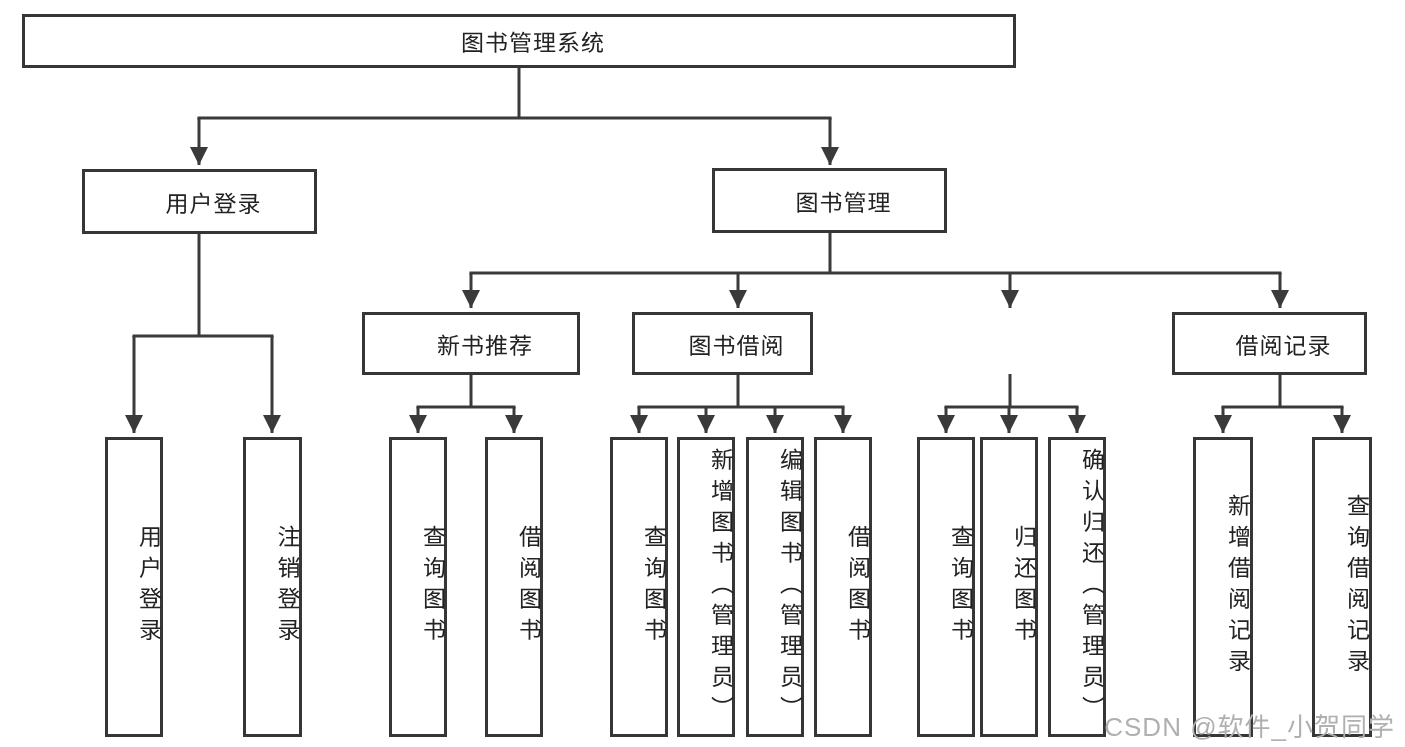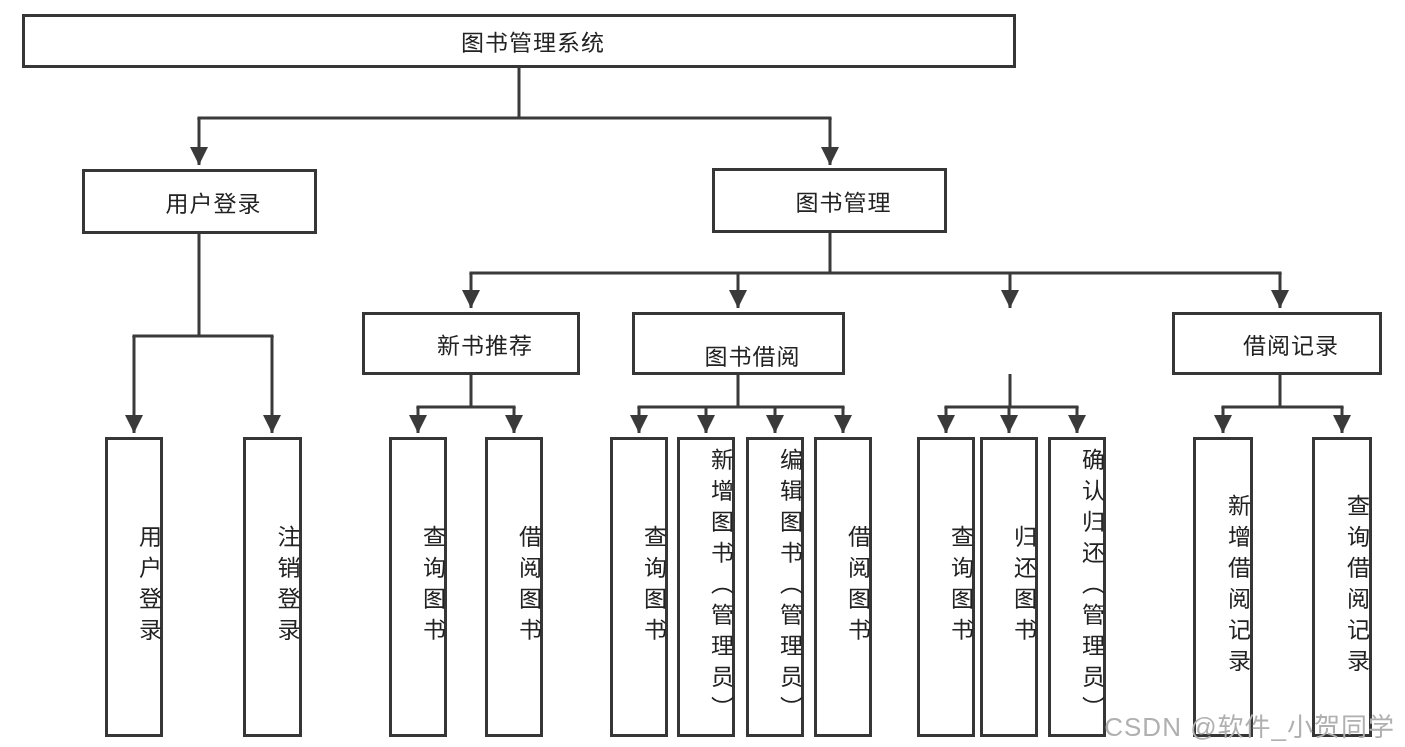--- a/index.html
+++ b/index.html
@@ -116,24 +116,24 @@
   <div class="node h" style="left:82px; top:169px; width:235px; height:65px;">
     <span>用户登录</span>
   </div>
   <div class="node h" style="left:712px; top:168px; width:235px; height:65px;">
     <span>图书管理</span>
   </div>
 
   <div class="node h" style="left:362px; top:312px; width:218px; height:63px;">
     <span>新书推荐</span>
   </div>
-  <div class="node h" style="left:632px; top:312px; width:213px; height:63px;align-items:flex-end;">
+  <div class="node h" style="left:632px; top:312px; width:181px; height:63px;">
     <span>图书借阅</span>
   </div>
-  <div class="node h" style="left:1172px; top:312px; width:210px; height:63px;">
+  <div class="node h" style="left:1172px; top:312px; width:195px; height:63px;">
     <span>借阅记录</span>
   </div>
 
   <div class="node v" style="left:105px; top:437px; width:58px; height:300px;">
     <span class="vtxt">用户登录</span>
   </div>
   <div class="node v" style="left:243px; top:437px; width:59px; height:300px;">
     <span class="vtxt">注销登录</span>
   </div>
 

